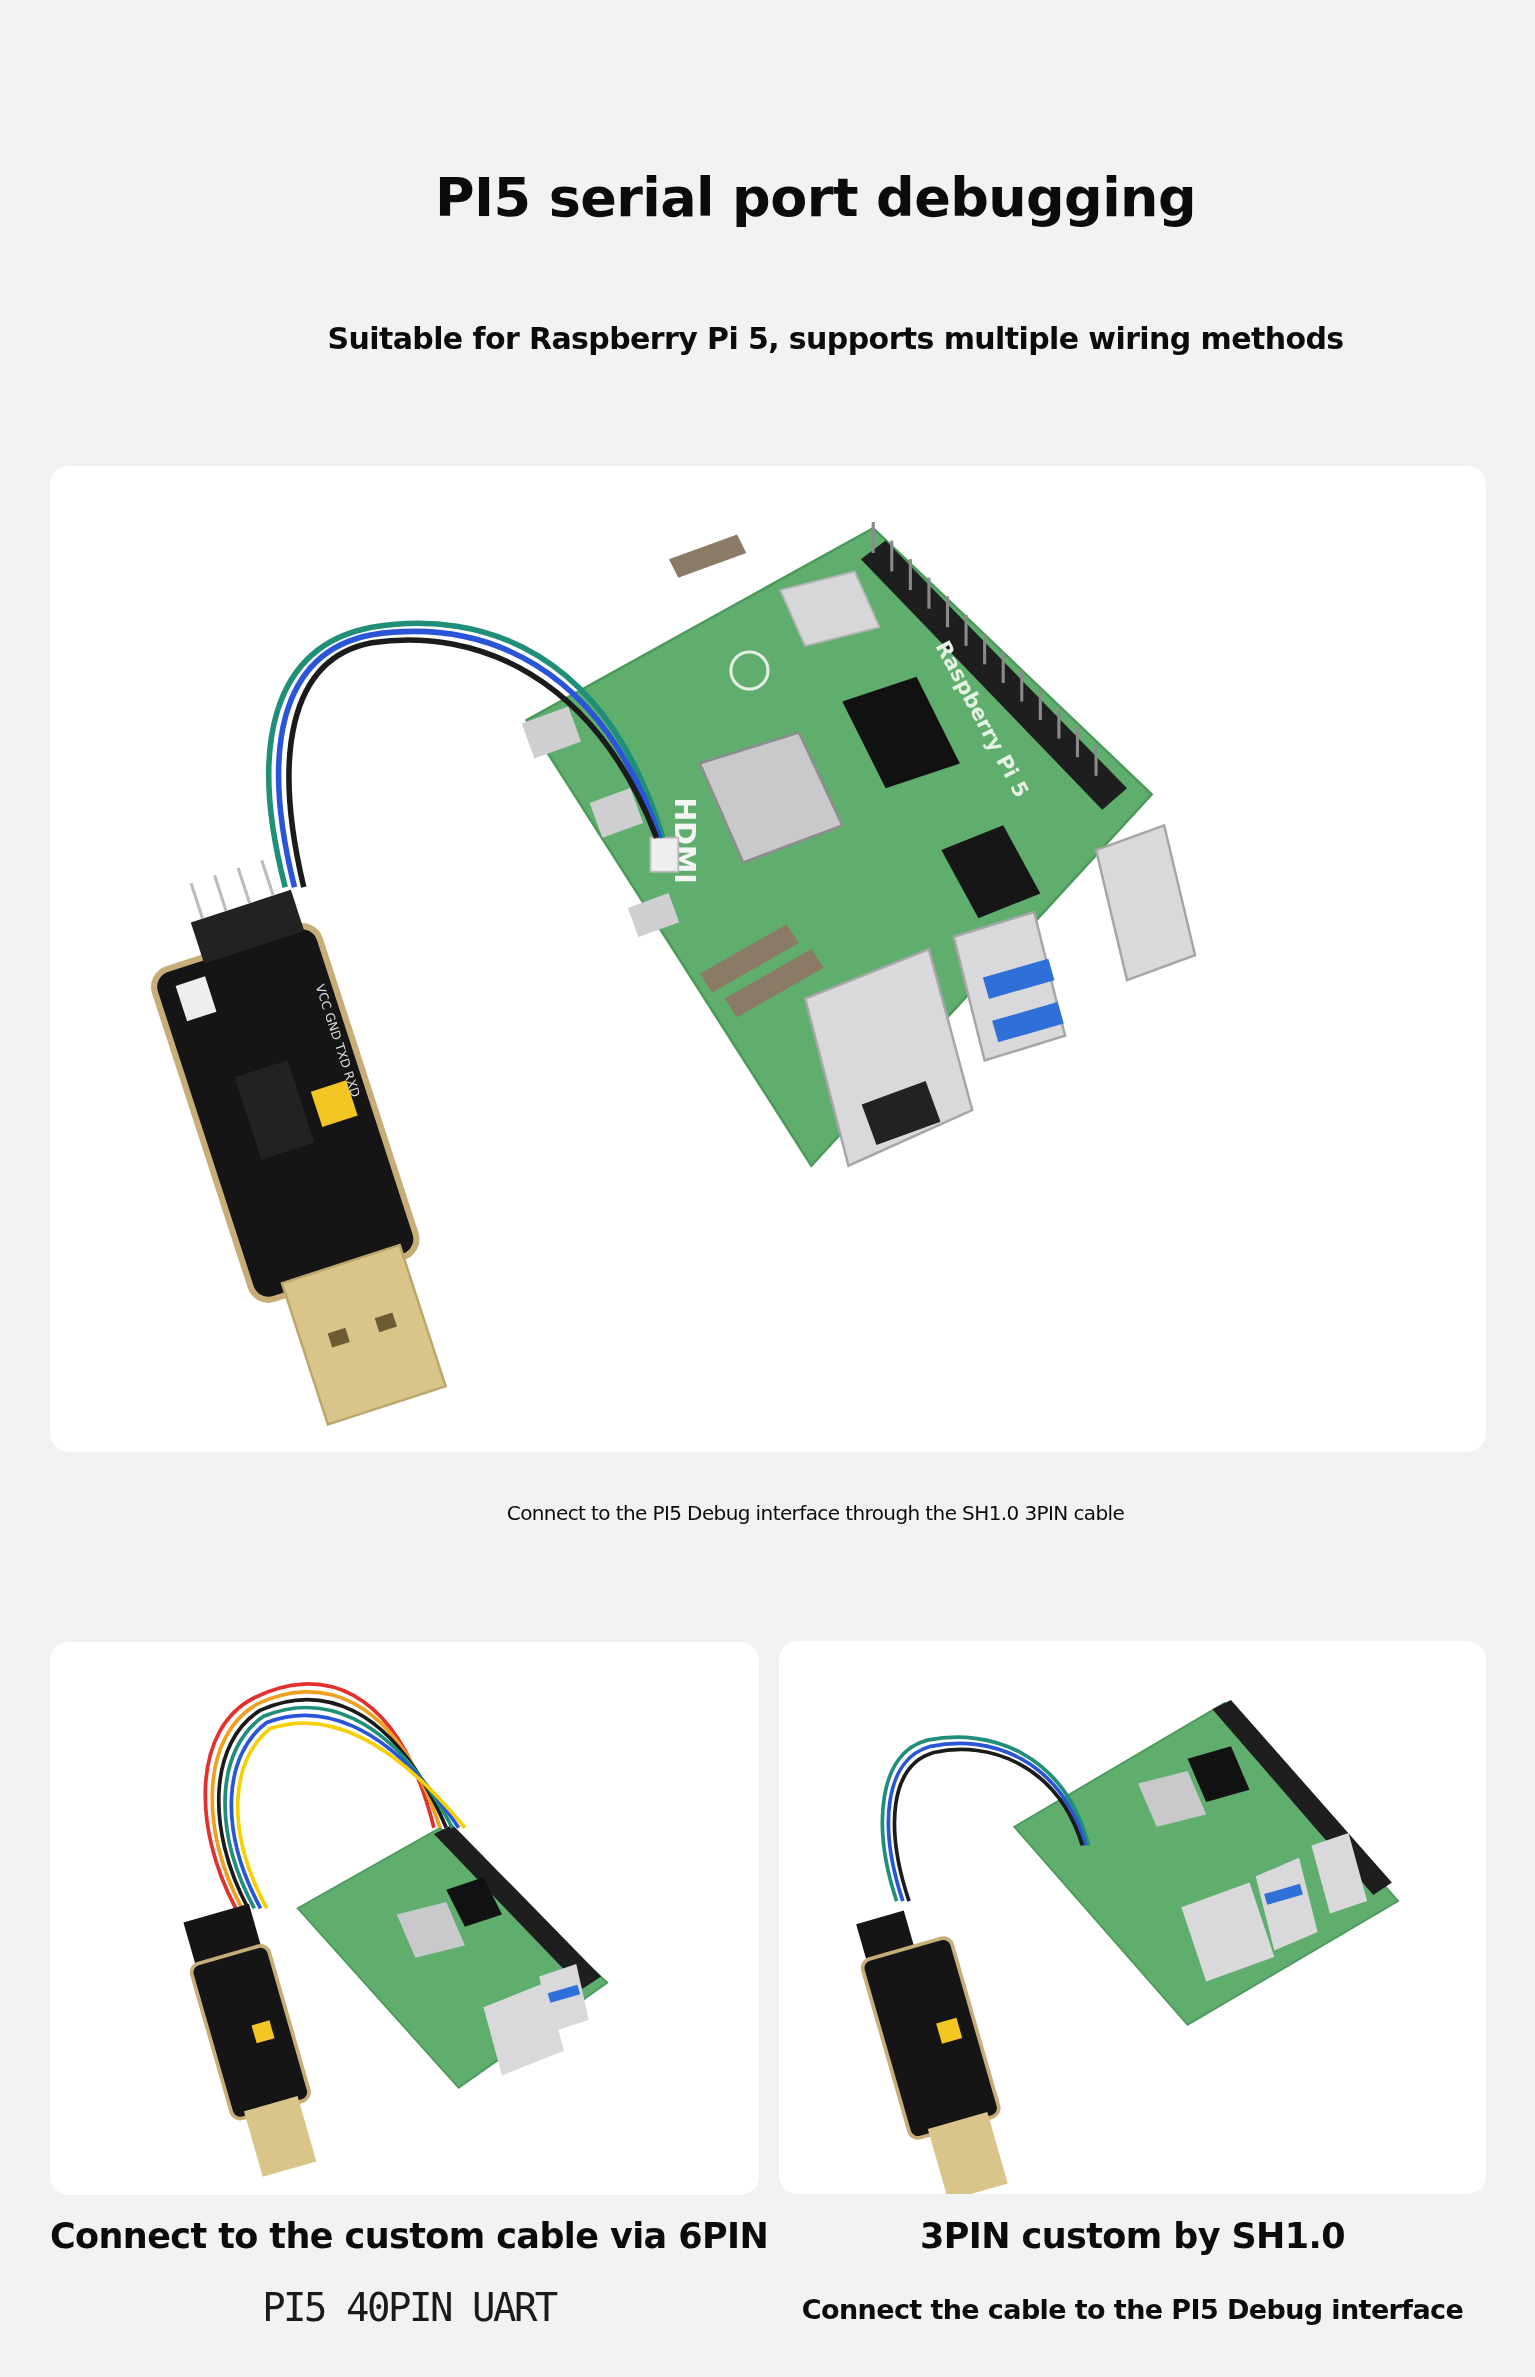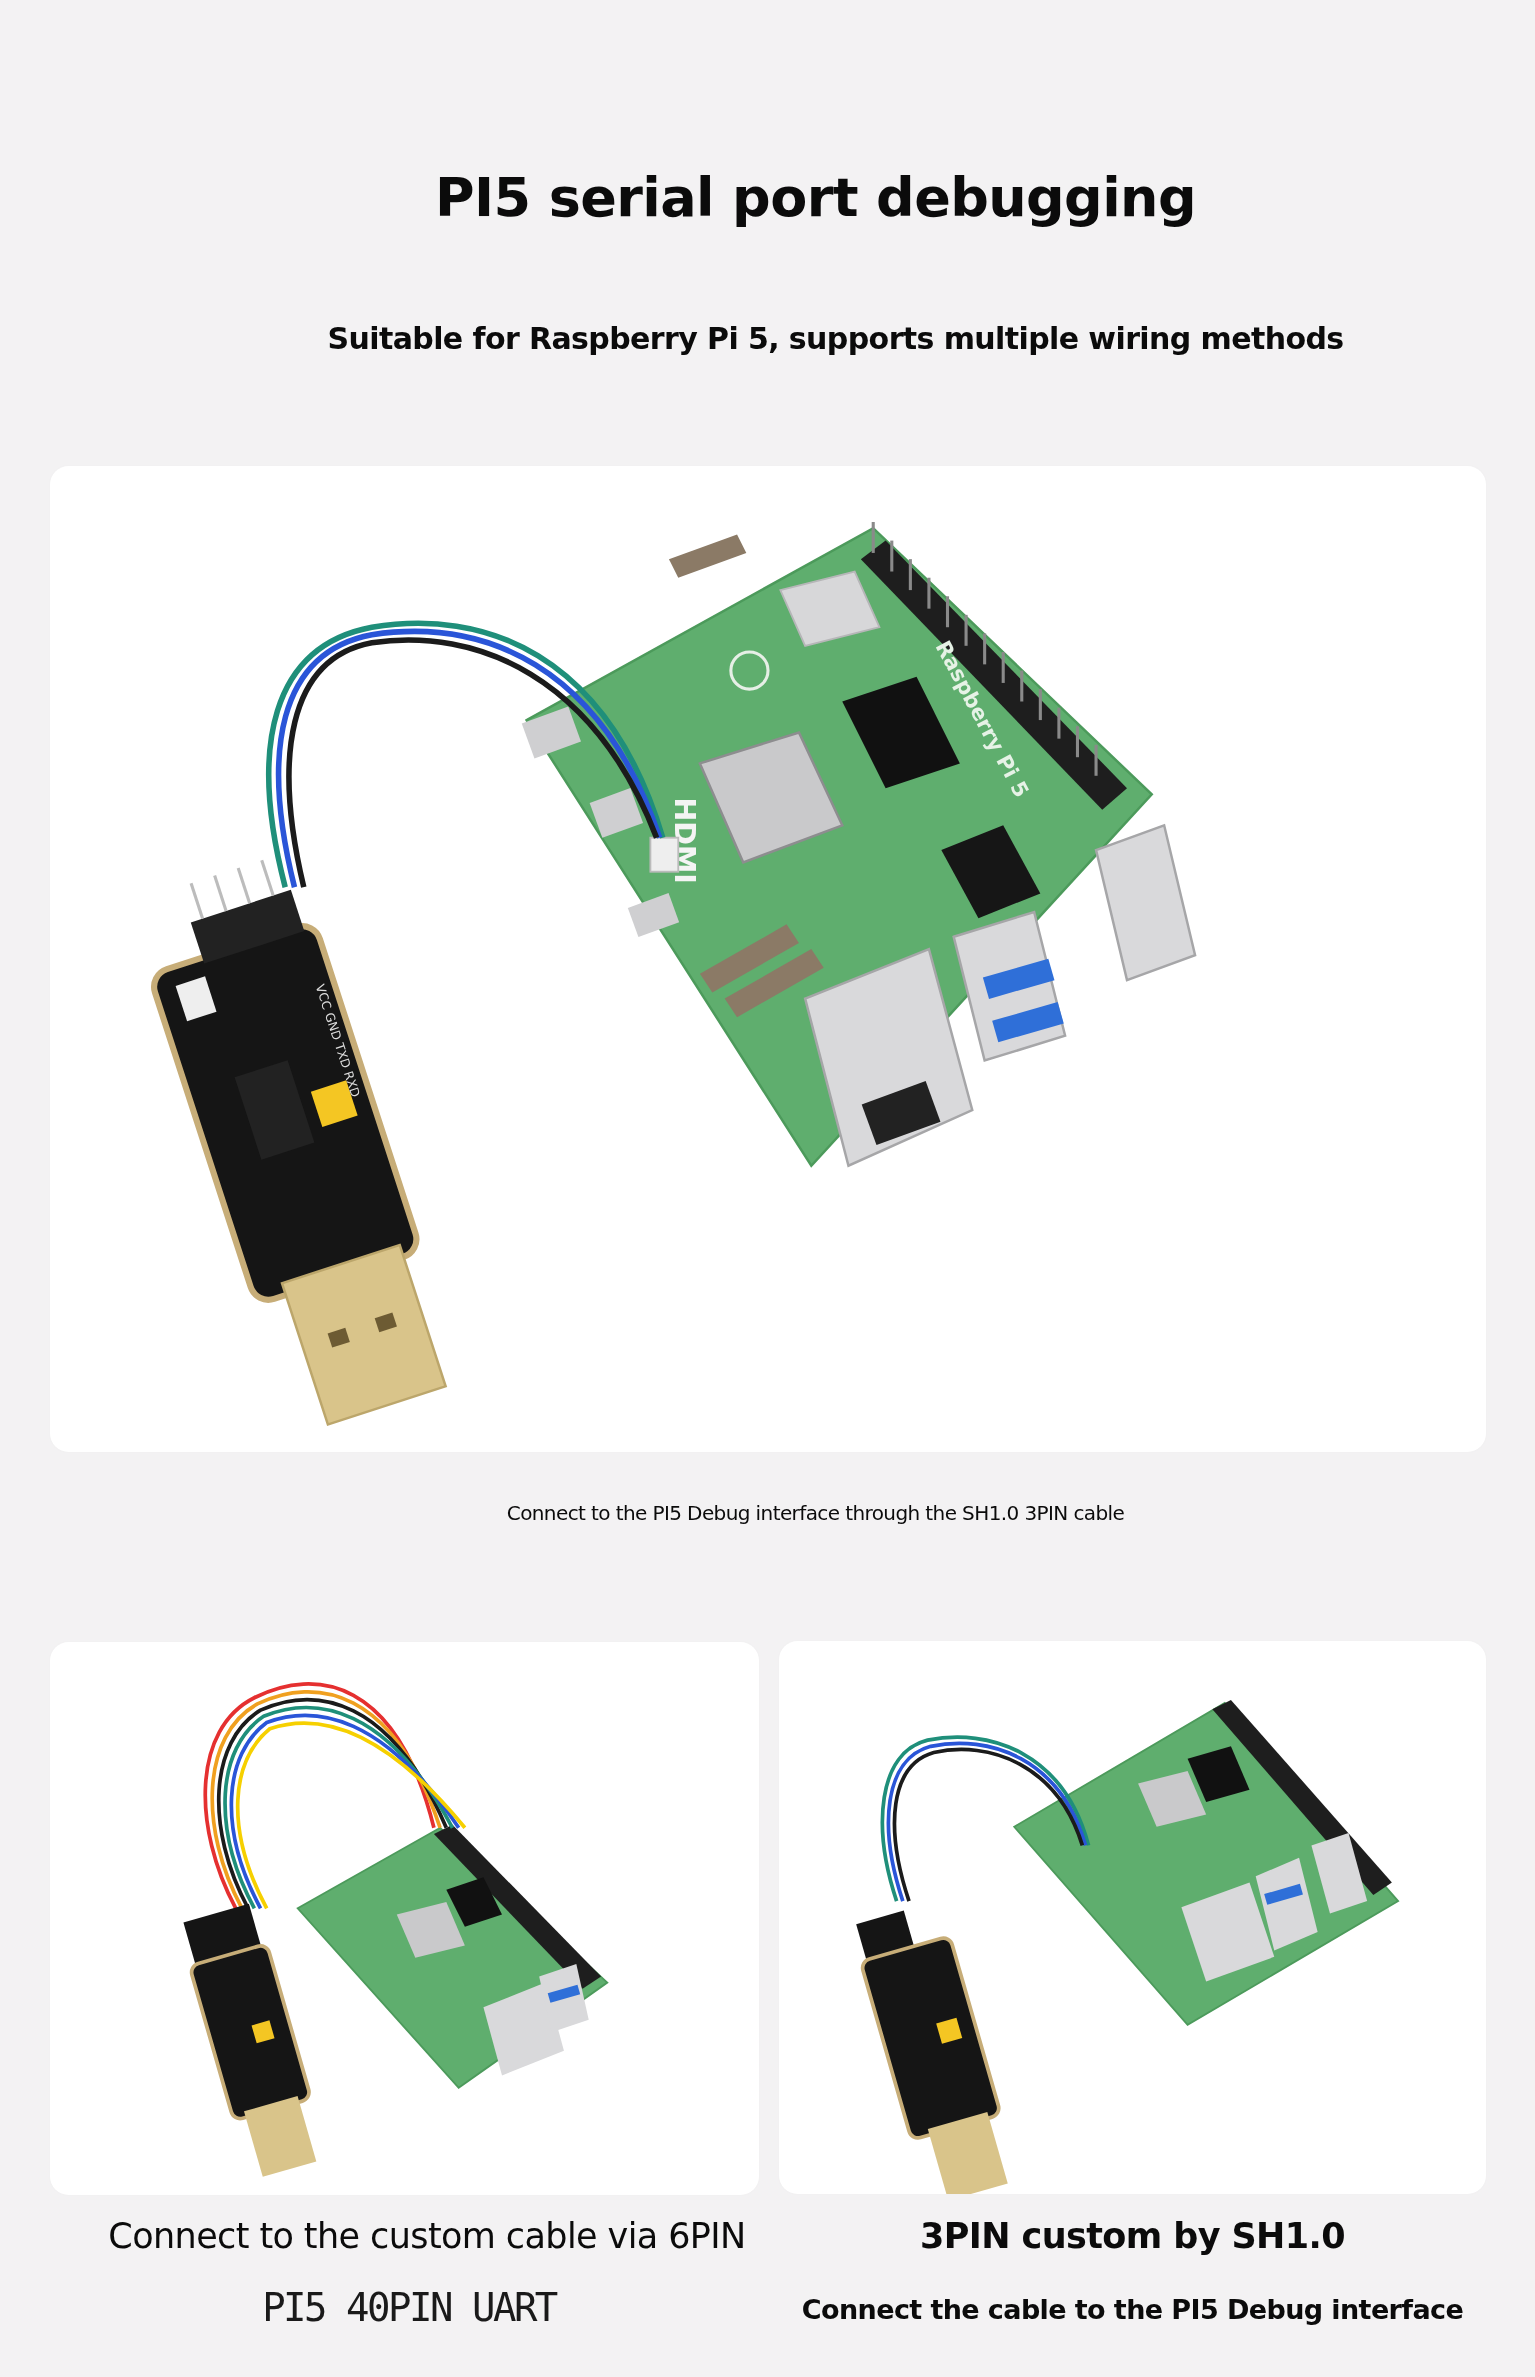--- a/index.html
+++ b/index.html
@@ -14,21 +14,21 @@
   .title { top: 166px; font-size: 54px; font-weight: bold; letter-spacing: -0.6px; }
   .subtitle { top: 321px; font-size: 30px; font-weight: bold; letter-spacing: -0.6px; margin-left: 20px; }
   .caption-main { top: 1501px; font-size: 20px; font-weight: normal; letter-spacing: -0.6px; }
   .card {
     position: absolute; background: #ffffff; border-radius: 18.6px;
     box-shadow: 0 0 3.7px rgba(0,0,0,0.02);
     overflow: hidden;
   }
   .card svg { position: absolute; left: 0; top: 0; width: 100%; height: 100%; }
   .sub-caption { position: absolute; text-align: center; white-space: nowrap; }
-  .cap-left-1 { left: 50px; width: 718px; top: 2216px; font-size: 35px; font-weight: normal; letter-spacing: -0.6px; margin-left: 18px; }
+  .cap-left-1 { left: 50px; width: 718px; top: 2216px; font-size: 35px; font-weight: bold; letter-spacing: -0.6px; }
   .cap-left-2 { left: 50px; width: 718px; top: 2285px; font-size: 39px; font-family: "DejaVu Sans Mono", "Liberation Mono", monospace; letter-spacing: -2.5px; color: #1a1a1a; }
   .cap-right-1 { left: 779px; width: 707px; top: 2216px; font-size: 35px; font-weight: bold; letter-spacing: -0.6px; }
   .cap-right-2 { left: 779px; width: 707px; top: 2294px; font-size: 27px; font-weight: bold; letter-spacing: -0.6px; }
 </style>
 </head>
 <body>
 
 <div class="abs center-text title">PI5 serial port debugging</div>
 <div class="abs center-text subtitle">Suitable for Raspberry Pi 5, supports multiple wiring methods</div>
 

